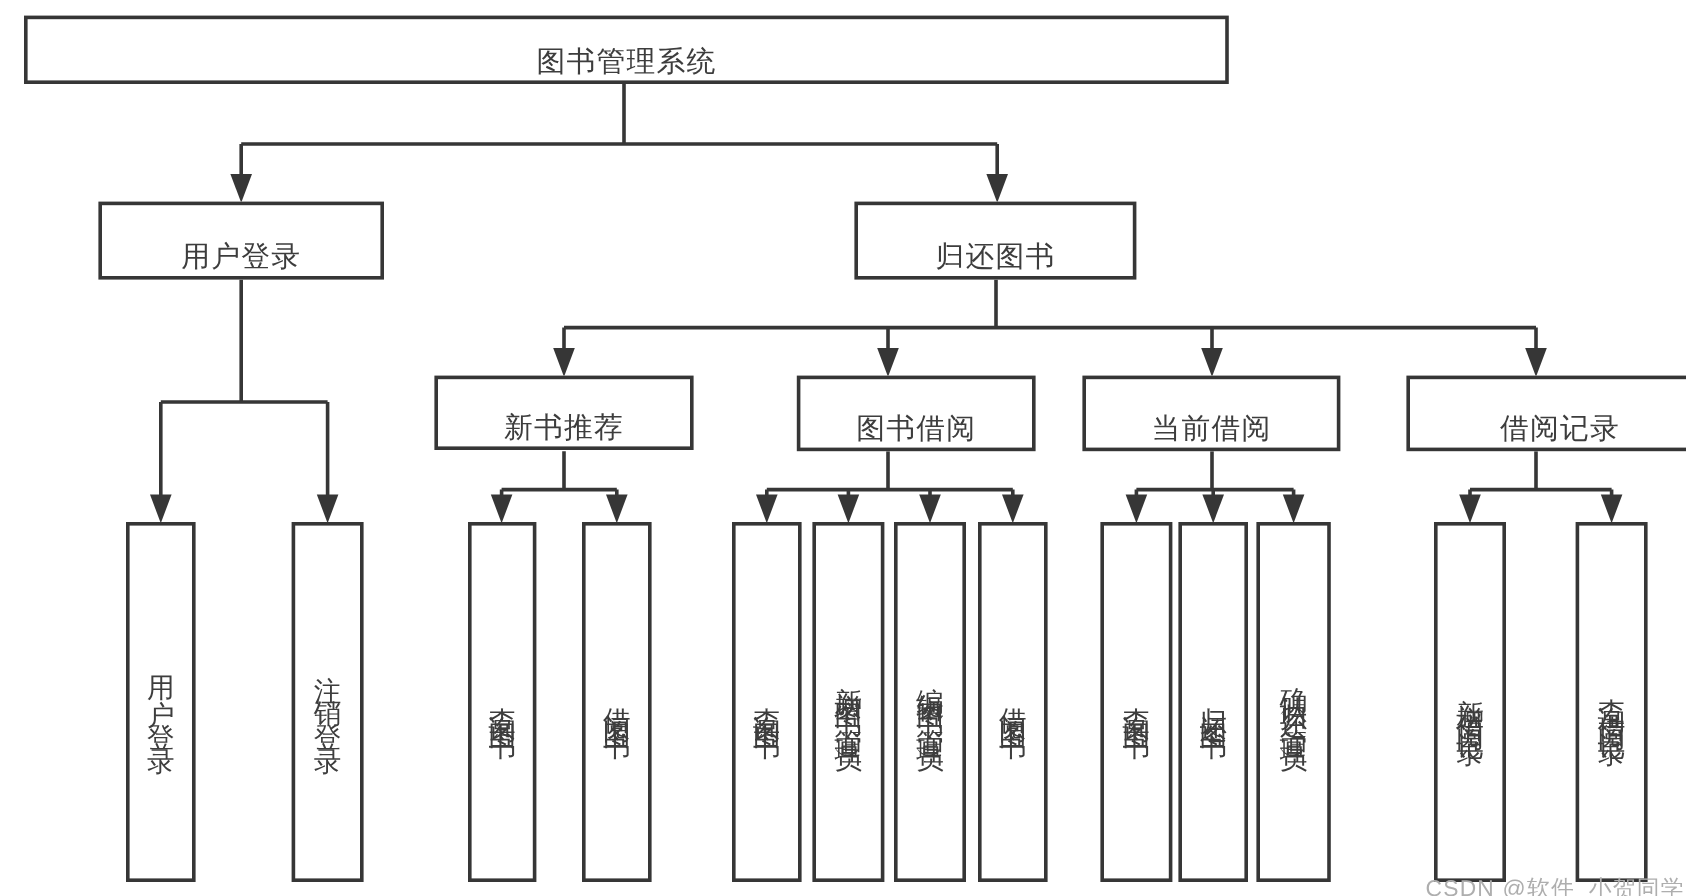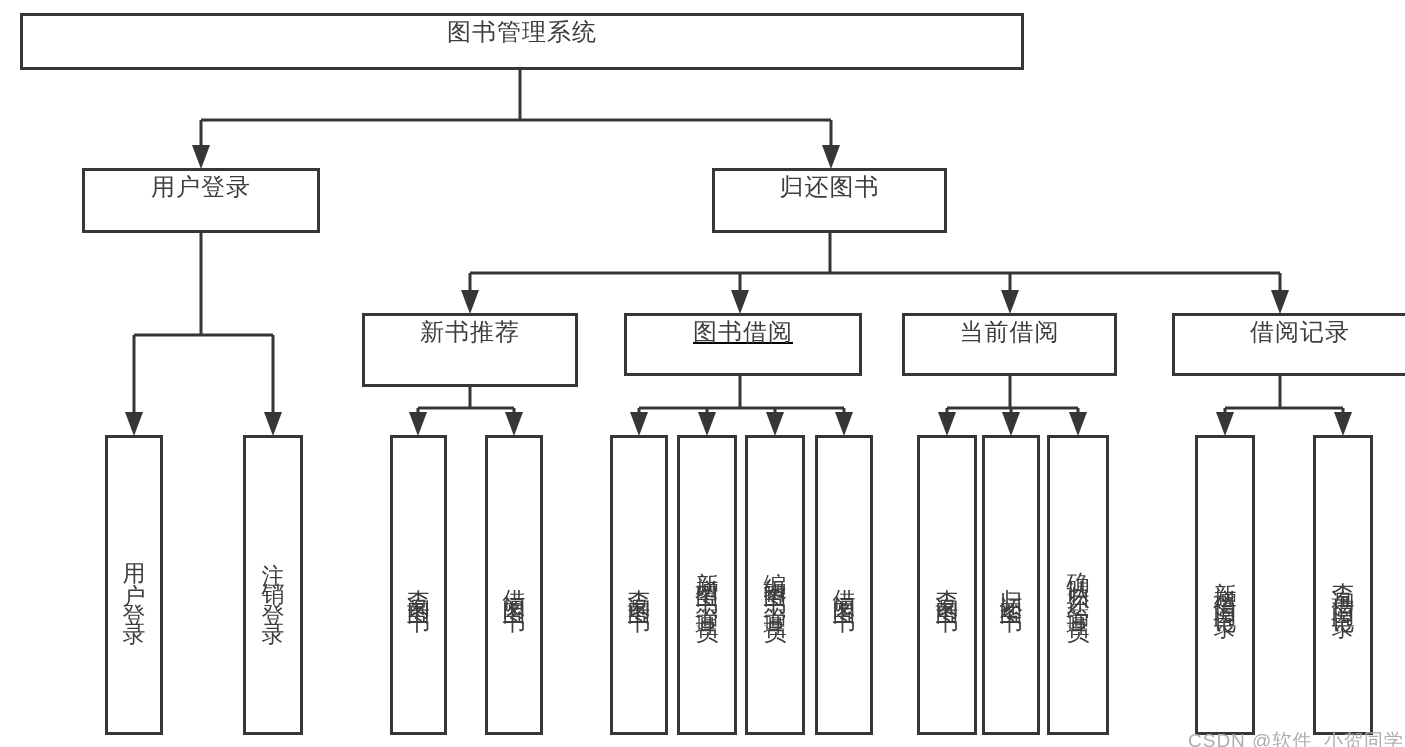--- a/index.html
+++ b/index.html
@@ -21,21 +21,21 @@
     top: 0;
     width: 1405px;
     height: 747px;
   }
   .hbox {
     position: absolute;
     background: #ffffff;
     border: 3px solid #363636;
     box-sizing: border-box;
     display: flex;
-    align-items: flex-start;
+    align-items: flex-end;
     justify-content: center;
   }
   .hbox .hlabel {
     font-size: 24px;
     color: #3d3d3d;
     letter-spacing: 1px;
     white-space: nowrap;
   }
   .vbox {
     position: absolute;
@@ -112,24 +112,24 @@
     <span class="hlabel">图书管理系统</span>
   </div>
 
   <div class="hbox" style="left:82px; top:168px; width:238px; height:65px;">
     <span class="hlabel">用户登录</span>
   </div>
   <div class="hbox" style="left:712px; top:168px; width:235px; height:65px;">
     <span class="hlabel">归还图书</span>
   </div>
 
-  <div class="hbox" style="left:362px; top:313px; width:216px; height:74px;">
+  <div class="hbox" style="left:362px; top:313px; width:216px; height:62px;">
     <span class="hlabel">新书推荐</span>
   </div>
-  <div class="hbox" style="left:624px; top:313px; width:238px; height:63px;text-decoration:underline;">
+  <div class="hbox" style="left:664px; top:313px; width:199px; height:63px;">
     <span class="hlabel">图书借阅</span>
   </div>
   <div class="hbox" style="left:902px; top:313px; width:215px; height:63px;">
     <span class="hlabel">当前借阅</span>
   </div>
   <div class="hbox" style="left:1172px; top:313px; width:256px; height:63px;">
     <span class="hlabel">借阅记录</span>
   </div>
 
   <div class="vbox wide" style="left:105px; width:58px;">

